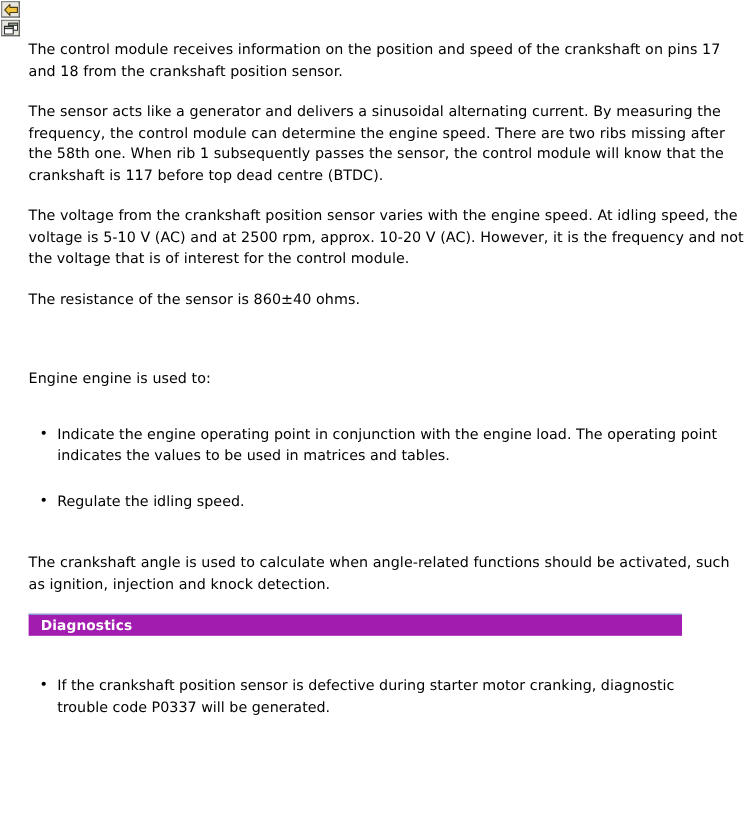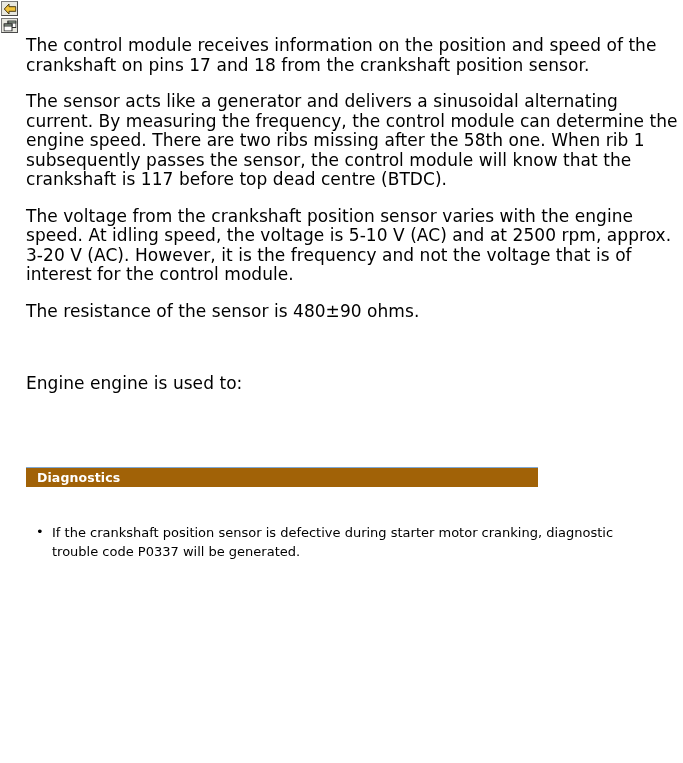--- a/index.html
+++ b/index.html
@@ -57,21 +57,21 @@
 
   
   .doc {
     position: absolute;
     top: 36px;
     left: 26px;
     width: 655px;
   }
   p.para {
     margin: 0 0 17px 0;
-    font-size: 17px;
+    font-size: 13px;
     line-height: 19.5px;
     color: #000;
     letter-spacing: 0.05px;
   }
   .spacer-lg {
     height: 36px;
   }
   .spacer-md {
     height: 14px;
   }
@@ -96,23 +96,23 @@
     content: "\2022";
     position: absolute;
     left: 10px;
     top: -1px;
     font-size: 13px;
     line-height: 19.5px;
     color: #000;
   }
 
   .section-bar {
-    width: 512px;
+    width: 594px;
     height: 20px;
-    background: #a16207;
+    background: #a21caf;
     border-top: 1px solid #7fa8d4;
     box-sizing: border-box;
     display: flex;
     align-items: center;
     margin: 6px 0 0 0;
   }
   .section-bar .title {
     color: #ffffff;
     font-size: 12.5px;
     font-weight: bold;
@@ -142,34 +142,39 @@
 
 </div>
 
 <div class="doc">
 
   <p class="para">The control module receives information on the position and speed of the crankshaft on pins 17 and 18 from the crankshaft position sensor.</p>
 
 
   <p class="para">The sensor acts like a generator and delivers a sinusoidal alternating current. By measuring the frequency, the control module can determine the engine speed. There are two ribs missing after the 58th one. When rib 1 subsequently passes the sensor, the control module will know that the crankshaft is 117 before top dead centre (BTDC).</p>
 
-  <p class="para">The voltage from the crankshaft position sensor varies with the engine speed. At idling speed, the voltage is 5-10 V (AC) and at 2500 rpm, approx. 3-20 V (AC). However, it is the frequency and not the voltage that is of interest for the control module.</p>
+  <p class="para">The voltage from the crankshaft position sensor varies with the engine speed. At idling speed, the voltage is 5-10 V (AC) and at 2500 rpm, approx. 10-20 V (AC). However, it is the frequency and not the voltage that is of interest for the control module.</p>
 
 
-  <p class="para">The resistance of the sensor is 480±90 ohms.</p>
+  <p class="para">The resistance of the sensor is 860±40 ohms.</p>
 
   <div class="spacer-lg"></div>
 
   <p class="para">Engine engine is used to:</p>
 
   <div class="spacer-md"></div>
 
+  <ul class="bullets">
+    <li>Indicate the engine operating point in conjunction with the engine load. The operating point indicates the values to be used in matrices and tables.</li>
+    <li>Regulate the idling speed.</li>
+  </ul>
 
   <div class="spacer-lg"></div>
 
+  <p class="para">The crankshaft angle is used to calculate when angle-related functions should be activated, such as ignition, injection and knock detection.</p>
 
   <div class="section-bar">
     <span class="title">Diagnostics</span>
   </div>
 
   <div class="spacer-lg"></div>
 
   <ul class="bullets">
     <li>If the crankshaft position sensor is defective during starter motor cranking, diagnostic trouble code P0337 will be generated.</li>
 

